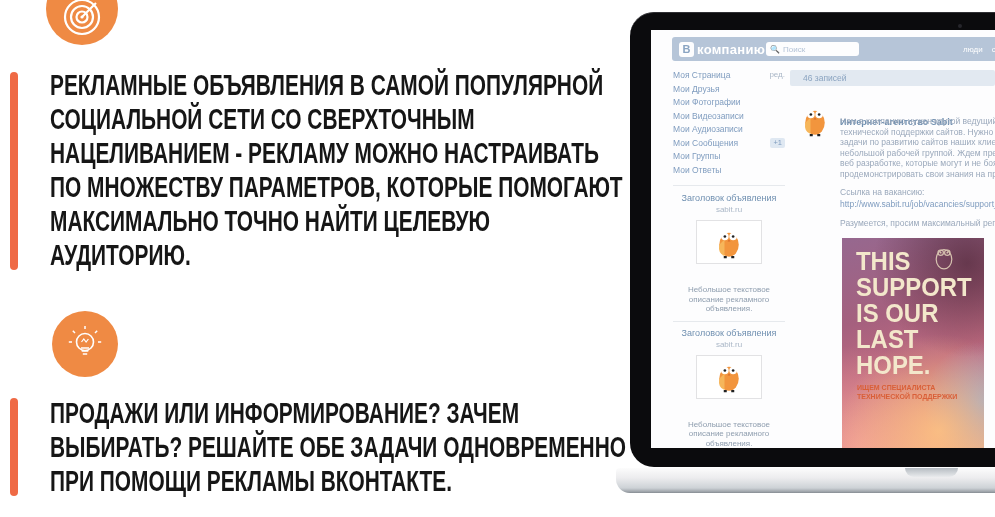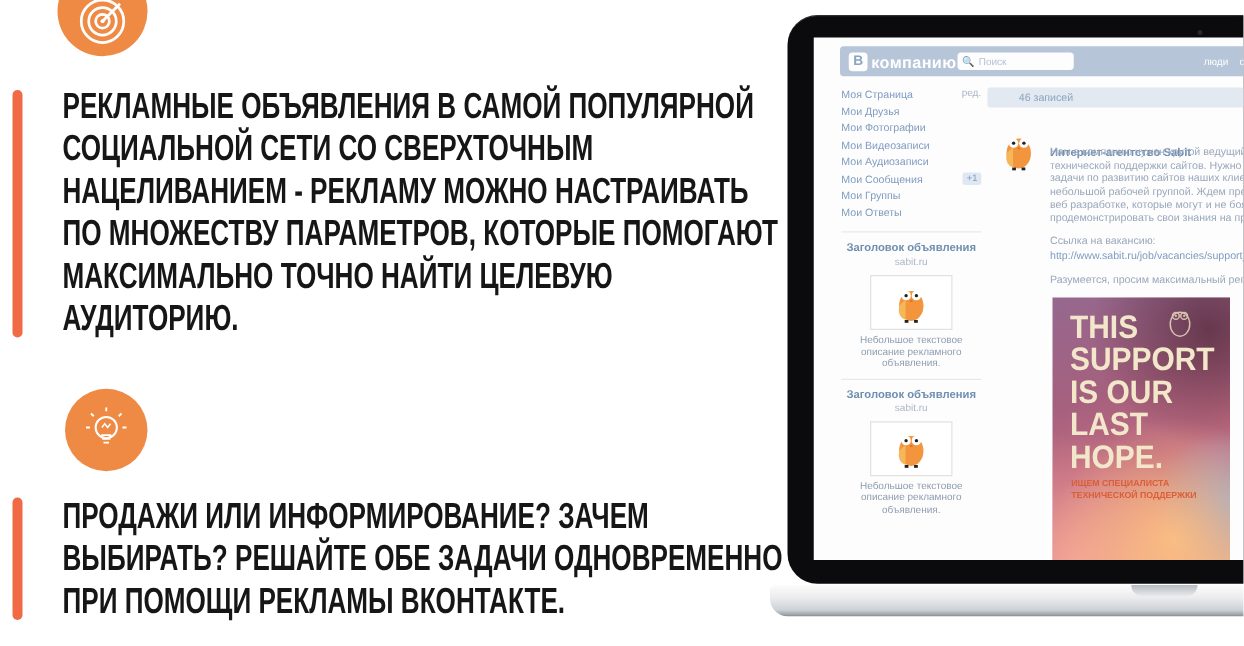--- a/index.html
+++ b/index.html
@@ -47,29 +47,29 @@
   #vk-nav{position:absolute;left:291px;top:8px;display:flex;gap:9px;color:#ffffff;font-size:8px;white-space:nowrap;}
 
   .sb-item{width:112px;height:13.5px;display:flex;align-items:flex-start;color:#7f9cbf;font-size:8.5px;}
   .sb-item .grow{flex:1;}
   .sb-edit{color:#aab7c7;font-size:8px;}
   .sb-badge{background:#dfe8f2;color:#7f9cbf;font-size:7.5px;border-radius:2px;padding:0 3px;line-height:10px;}
   #vk-sidebar{position:absolute;left:22px;top:40px;width:112px;}
   .sb-divider{height:1px;background:#e6e9ed;margin:0;}
 
   .vk-ad{width:112px;text-align:center;}
-  .ad-title{color:#6f8fb0;font-size:9px;font-weight:bold;}
+  .ad-title{color:#6f8fb0;font-size:9px;font-weight:normal;}
   .ad-url{color:#aab7c7;font-size:8px;margin-top:2px;}
   .ad-imgbox{width:64px;height:42px;border:1px solid #e2e2e4;background:#fff;margin:6px auto 0 auto;
     display:flex;align-items:center;justify-content:center;}
-  .ad-desc{color:#8e9dae;font-size:8px;line-height:9.5px;margin:3px auto 0 auto;width:92px;}
+  .ad-desc{color:#8e9dae;font-size:8px;line-height:9.5px;margin:21px auto 0 auto;width:92px;}
 
   #vk-main{position:absolute;left:139px;top:40px;width:205px;}
   #wall-countbar{height:16px;background:#e2e9f1;border-radius:2px;display:flex;align-items:center;
-    color:#8ba4c0;font-size:8.5px;padding-left:25px;box-sizing:border-box;}
+    color:#8ba4c0;font-size:8.5px;padding-left:13px;box-sizing:border-box;}
   #post{position:relative;margin-top:14px;}
   #post-avatar{position:absolute;left:10px;top:4px;width:30px;height:32px;}
   #post-author{position:absolute;left:50px;top:17px;color:#6f8fb0;font-size:9px;font-weight:bold;white-space:nowrap;}
   .post-line{position:absolute;left:50px;color:#9aa8bb;font-size:8.5px;white-space:nowrap;}
   #post-link{color:#7f9cbf;}
   #post-image{position:absolute;left:191px;top:208px;width:142px;height:210px;overflow:hidden;
     background:
       radial-gradient(circle at 88% 12%, rgba(55,22,34,0.55), transparent 42%),
       radial-gradient(circle at 68% 92%, rgba(255,196,130,0.85), transparent 45%),
       radial-gradient(circle at 100% 78%, rgba(125,175,235,0.75), transparent 28%),

